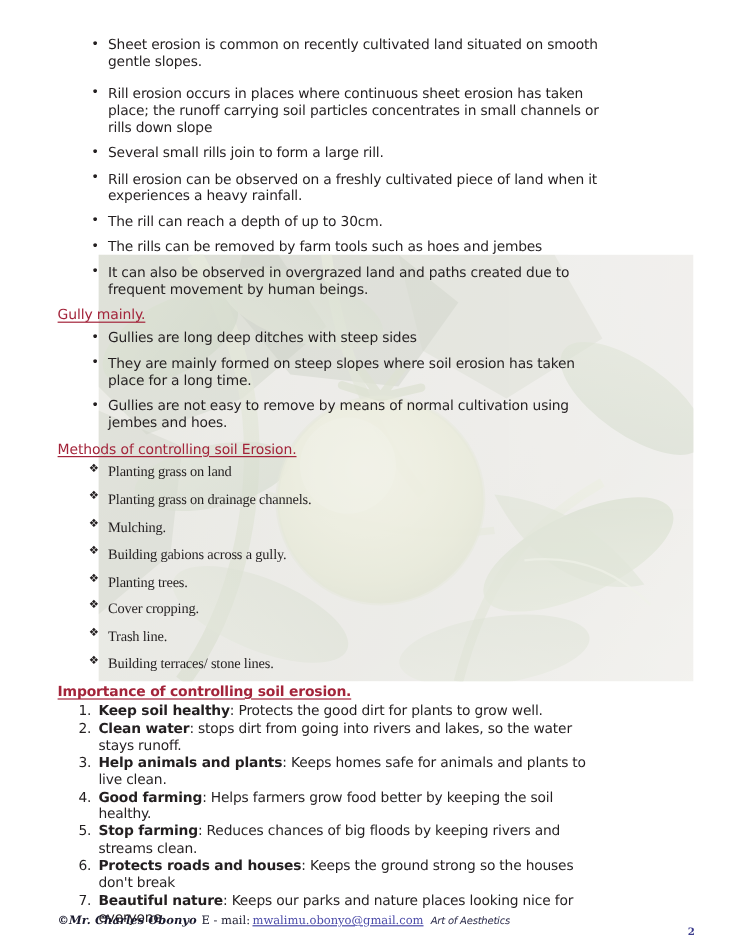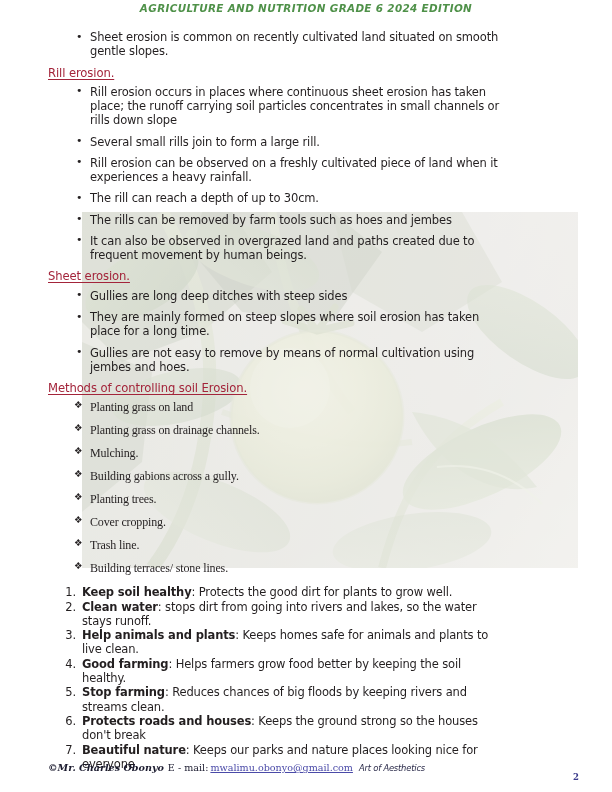--- a/index.html
+++ b/index.html
@@ -189,21 +189,20 @@
     font-weight: bold;
     color: #3b3b8c;
     z-index: 3;
   }
 </style>
 </head>
 <body>
 
 <div class="page">
 
-  <div class="doc-header">AGRICULTURE AND NUTRITION GRADE 6 2024 EDITION</div>
 
   <div class="watermark">
     <svg width="496" height="356" viewBox="0 0 496 356" xmlns="http://www.w3.org/2000/svg">
       <defs>
         <linearGradient id="bgmist" x1="0" y1="0" x2="1" y2="1">
           <stop offset="0%" stop-color="#efe7dd"></stop>
           <stop offset="35%" stop-color="#e2ddd6"></stop>
           <stop offset="70%" stop-color="#dcd7cf"></stop>
           <stop offset="100%" stop-color="#e8e4da"></stop>
         </linearGradient>
@@ -263,52 +262,52 @@
       <rect x="0" y="0" width="496" height="356" fill="#ffffff" opacity="0.30"></rect>
     </svg>
   </div>
 
   <div class="content" style="top:30px;">
 
     <ul class="bullets">
       <li class="bullet">Sheet erosion is common on recently cultivated land situated on smooth gentle slopes.</li>
     </ul>
 
-    <h2 class="heading">Rill erosion.</h2>
     <div class="spacer-sm"></div>
     <ul class="bullets">
       <li class="bullet">Rill erosion occurs in places where continuous sheet erosion has taken place; the runoff carrying soil particles concentrates in small channels or rills down slope</li>
       <li class="bullet">Several small rills join to form a large rill.</li>
       <li class="bullet">Rill erosion can be observed on a freshly cultivated piece of land when it experiences a heavy rainfall.</li>
       <li class="bullet">The rill can reach a depth of up to 30cm.</li>
       <li class="bullet">The rills can be removed by farm tools such as hoes and jembes</li>
       <li class="bullet">It can also be observed in overgrazed land and paths created due to frequent movement by human beings.</li>
     </ul>
 
-    <h2 class="heading">Sheet erosion.</h2>
+    <h2 class="heading">Gully mainly.</h2>
     <div class="spacer-sm"></div>
     <ul class="bullets">
       <li class="bullet">Gullies are long deep ditches with steep sides</li>
       <li class="bullet">They are mainly formed on steep slopes where soil erosion has taken place for a long time.</li>
       <li class="bullet">Gullies are not easy to remove by means of normal cultivation using jembes and hoes.</li>
     </ul>
 
     <h2 class="heading">Methods of controlling soil Erosion.</h2>
     <div class="spacer-sm"></div>
     <ul class="bullets">
       <li class="diamond">Planting grass on land</li>
       <li class="diamond">Planting grass on drainage channels.</li>
       <li class="diamond">Mulching.</li>
       <li class="diamond">Building gabions across a gully.</li>
       <li class="diamond">Planting trees.</li>
       <li class="diamond">Cover cropping.</li>
       <li class="diamond">Trash line.</li>
       <li class="diamond">Building terraces/ stone lines.</li>
     </ul>
 
+    <h2 class="heading imp">Importance of controlling soil erosion.</h2>
     <div class="spacer-xs"></div>
     <ol class="numbers">
       <li class="numitem">
         <span class="num">1.</span><span class="lead">Keep soil healthy</span><span>: Protects the good dirt for plants to grow well.</span>
       </li>
       <li class="numitem">
         <span class="num">2.</span><span class="lead">Clean water</span><span>: stops dirt from going into rivers and lakes, so the water stays runoff.</span>
       </li>
       <li class="numitem">
         <span class="num">3.</span><span class="lead">Help animals and plants</span><span>: Keeps homes safe for animals and plants to live clean.</span>

